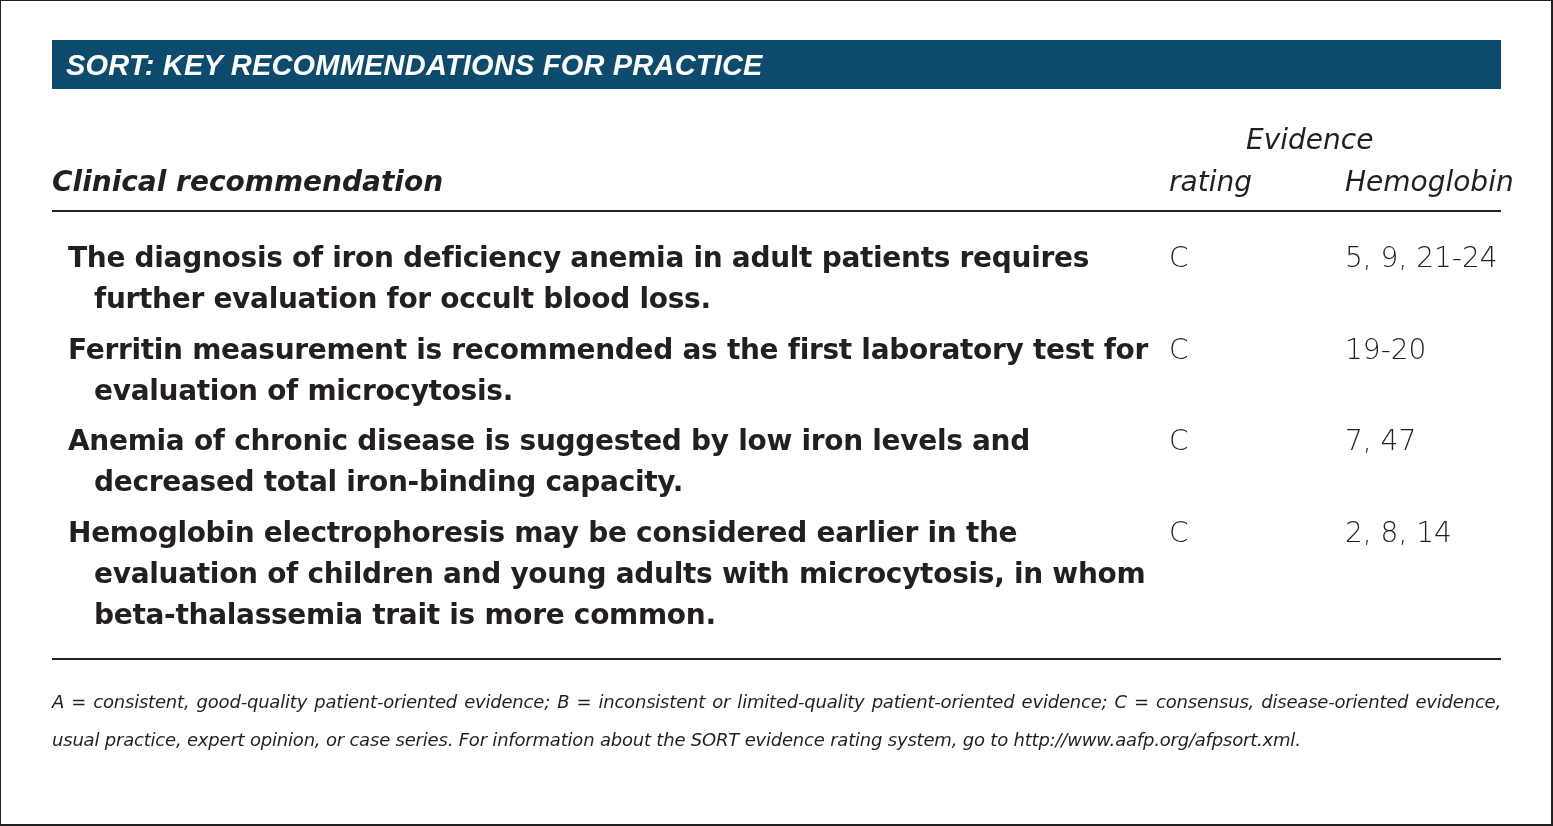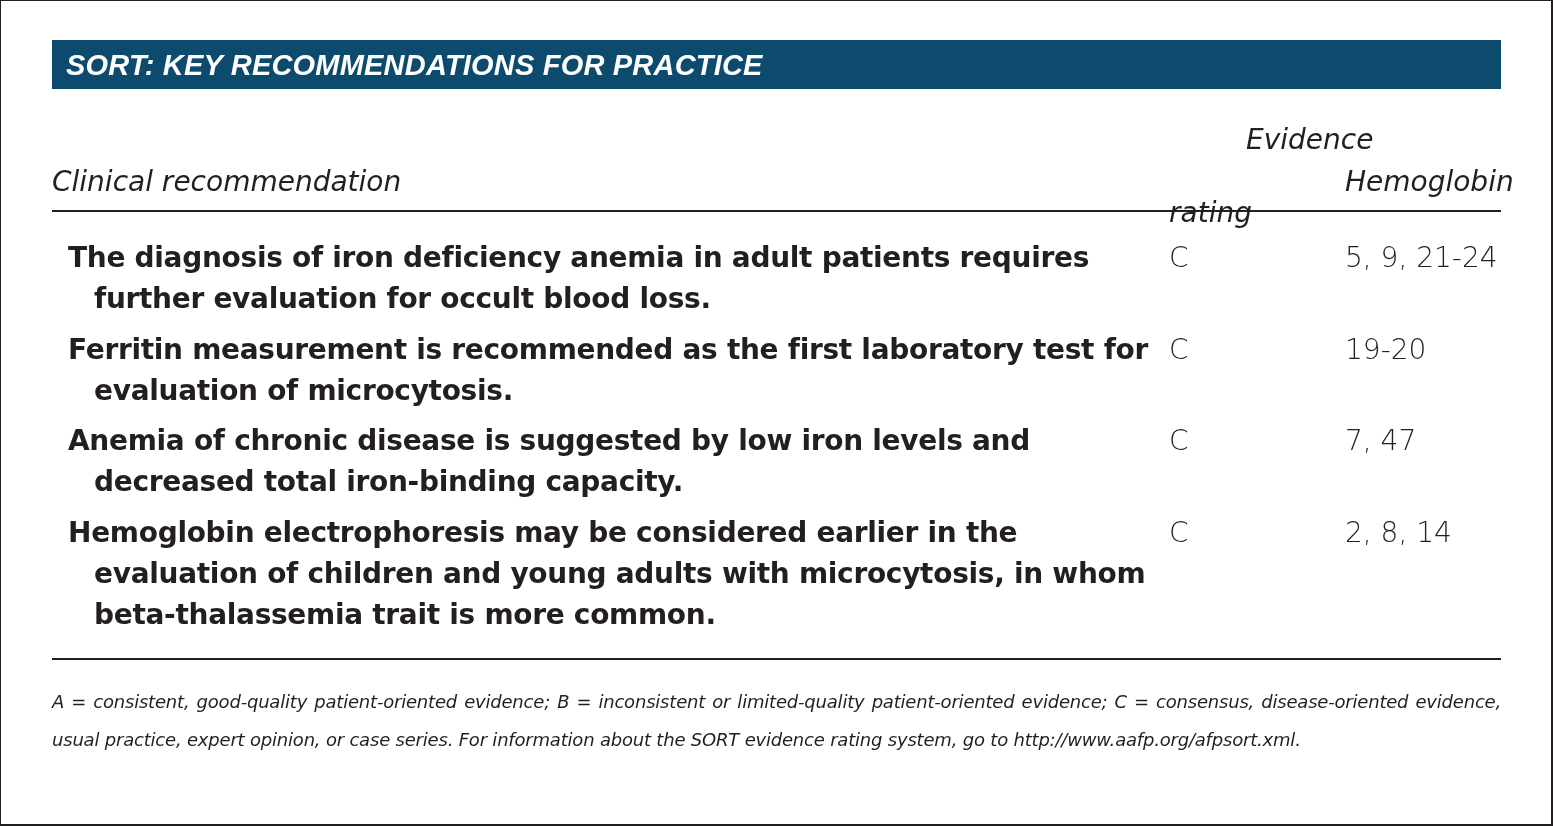--- a/index.html
+++ b/index.html
@@ -29,23 +29,23 @@
 <body>
 
 <div class="frame"></div>
 <div class="frame-right"></div>
 <div class="frame-bottom"></div>
 
 <div class="titlebar">
   <span>SORT: KEY RECOMMENDATIONS FOR PRACTICE</span>
 </div>
 
-<div class="hdr" style="left:52px; top:161px;">Clinical recommendation</div>
+<div class="hdr" style="left:52px; top:161px;font-weight:bold;">Clinical recommendation</div>
 <div class="hdr" style="left:1230px; top:119px;margin-left:16px;">Evidence</div>
-<div class="hdr" style="left:1169px; top:161px;margin-top:31px;">rating</div>
+<div class="hdr" style="left:1169px; top:161px;">rating</div>
 <div class="hdr" style="left:1345px; top:161px;">Hemoglobin</div>
 
 <div class="rule" style="top:210px;"></div>
 
 <div class="row" style="top:237px;">
   <div class="rec">The diagnosis of iron deficiency anemia in adult patients requires further evaluation for occult blood loss.</div>
   <div class="rating">C</div>
   <div class="refs">5, 9, 21-24</div>
 </div>
 

